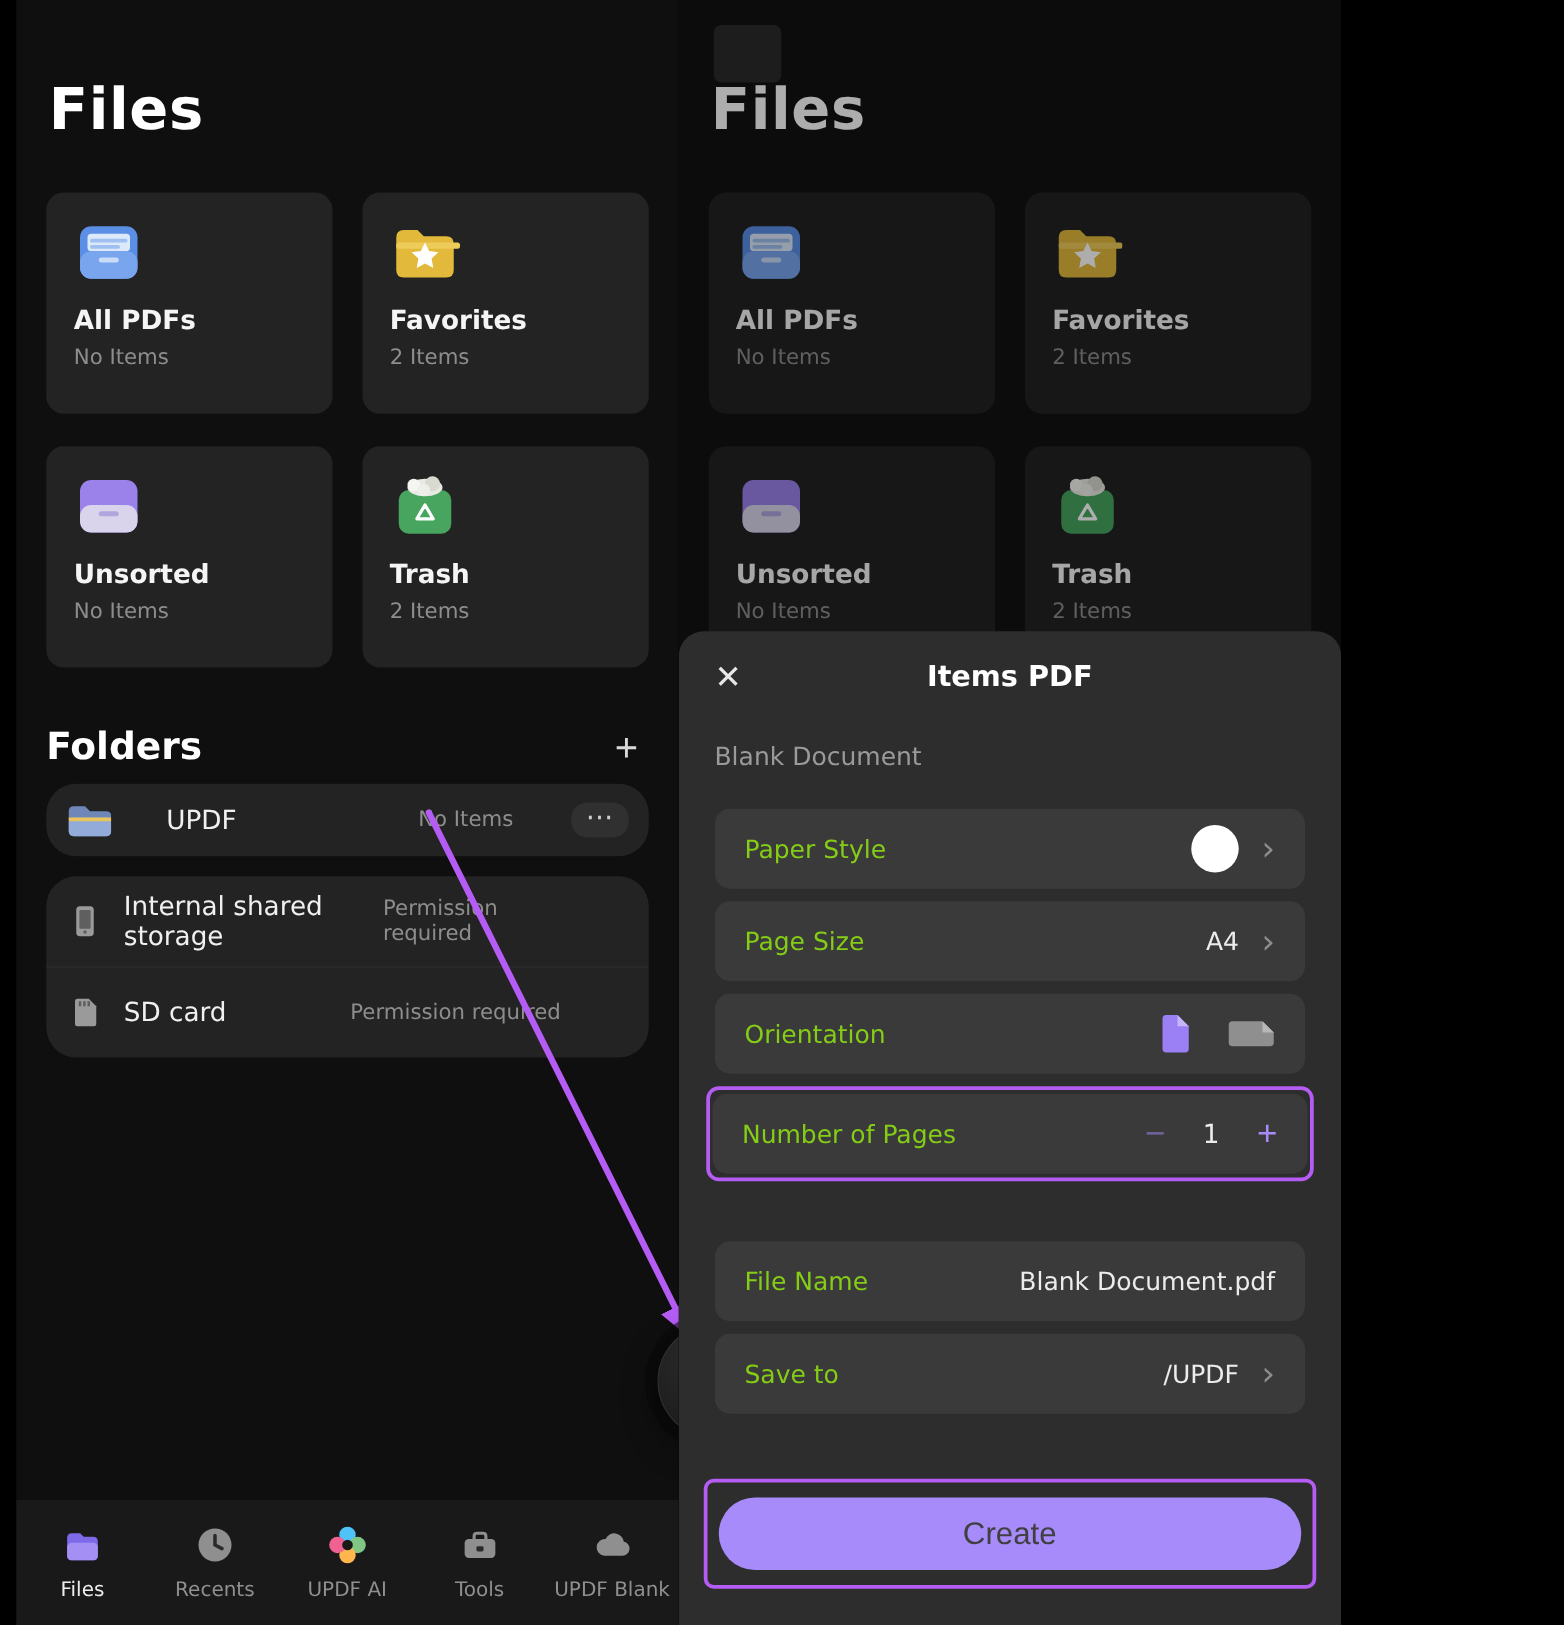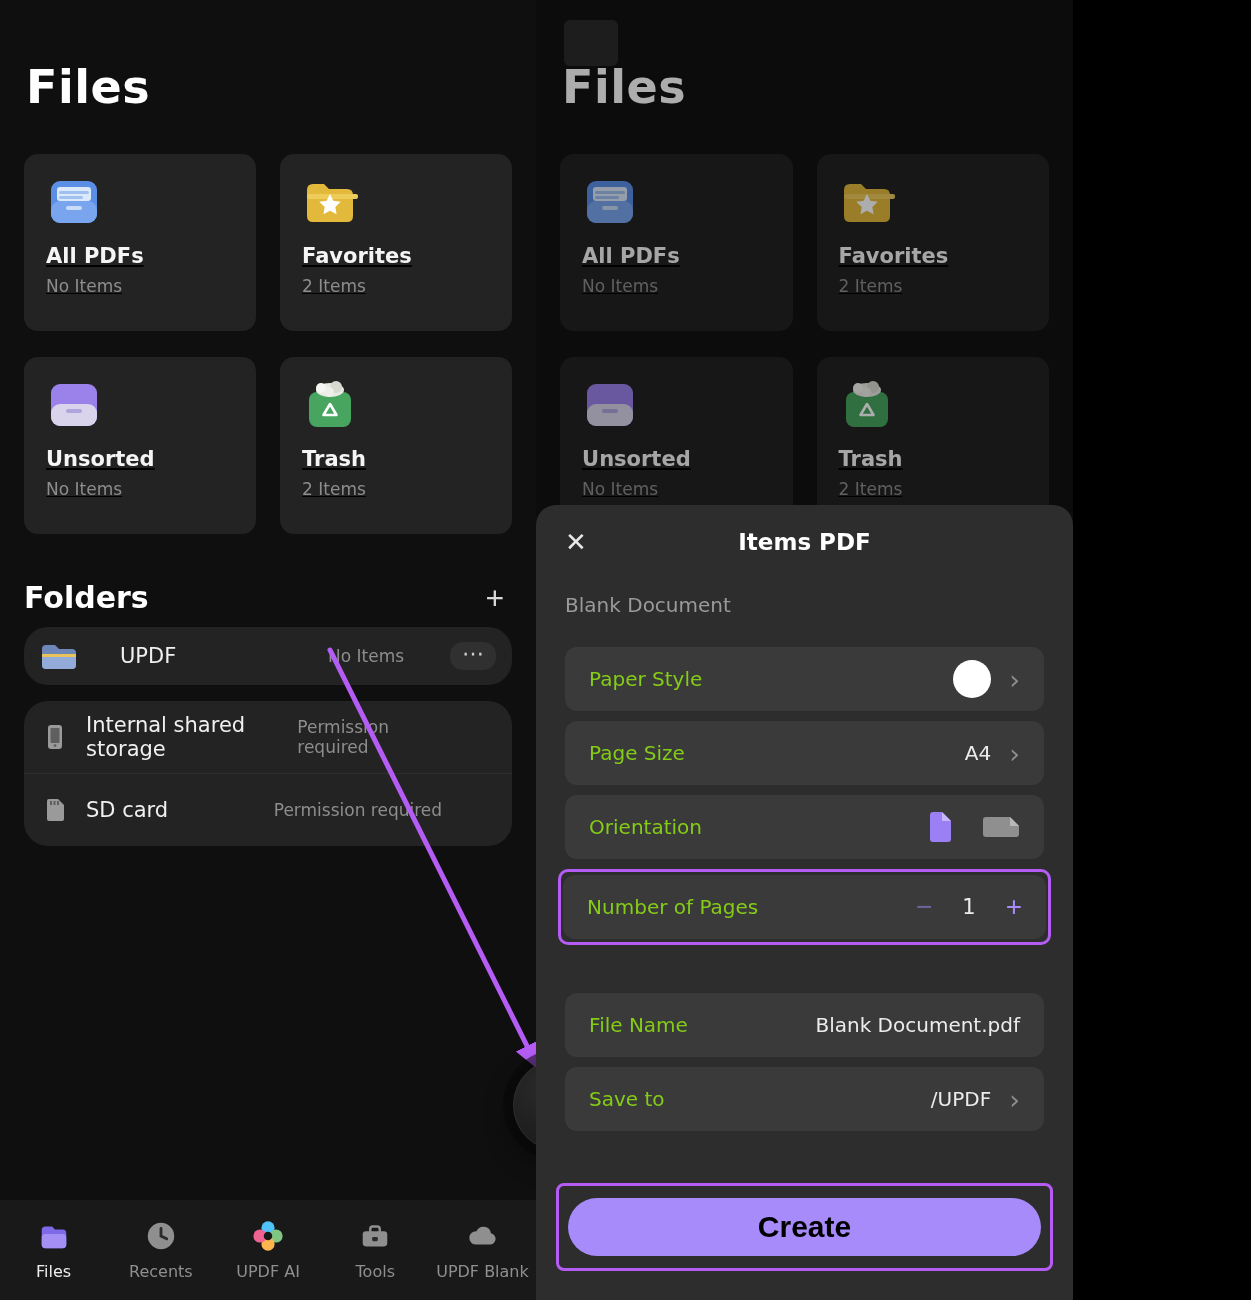--- a/index.html
+++ b/index.html
@@ -7,29 +7,29 @@
     --annot:#b55cf5;
     --bg:#0f0f0f;
     --card:#232323;
     --sheet:#2d2d2d;
     --row:#3a3a3a;
     --muted:#8d8d8d;
     --text:#f2f2f2;
   }
   *{margin:0;padding:0;box-sizing:border-box;}
   body{background:#000;font-family:"DejaVu Sans","Liberation Sans",sans-serif;}
-  .app{width:1073px;height:1300px;display:flex;overflow:hidden;background:#000;}
+  .app{width:1073px;height:1300px;display:flex;overflow:hidden;background:#000;padding-left:13px;}
   .panel{position:relative;overflow:hidden;height:1300px;}
   .panel.left{width:625px;background:var(--bg);}
   .panel.right{width:626px;background:#131313;}
 
   .screen-pad{padding:0 24px;}
   .page-title{font-size:46px;font-weight:bold;color:#fff;margin:60px 0 0 2px;letter-spacing:.5px;}
 
-  .cards{margin-top:40px;display:grid;grid-template-columns:1fr 1fr;gap:26px 24px;text-decoration:underline;}
+  .cards{margin-top:40px;display:grid;grid-template-columns:1fr 1fr;gap:26px 24px;}
   .card{background:var(--card);border-radius:14px;height:177px;padding:20px 22px;}
   .card .icon{width:56px;height:56px;display:block;}
   .card .label{margin-top:14px;font-size:21px;font-weight:bold;color:#f5f5f5;}
   .card .count{margin-top:8px;font-size:17px;color:var(--muted);}
 
   .folders-head{margin-top:46px;display:flex;align-items:center;justify-content:space-between;}
   .folders-head h2{font-size:30px;color:#fff;}
   .add-btn{background:none;border:none;color:#d8d8d8;font-size:32px;line-height:1;padding:0 8px;cursor:pointer;}
 
   .folder-card{background:var(--card);border-radius:24px;gap:28px;}
@@ -85,21 +85,21 @@
   .step-btn.dim{opacity:.5;}
   .pages .val{font-size:21px;}
 
   .highlight{border:3px solid var(--annot);border-radius:10px;padding:3px 2px;margin:0 -7px 10px;}
   .highlight .srow{margin-bottom:0;}
 
   .mt48{margin-top:48px;}
 
   .create-wrap{border:3px solid var(--annot);border-radius:8px;margin:52px -9px 0;padding:12px 9px;}
   .create-btn{display:block;width:100%;height:58px;border:none;border-radius:29px;background:var(--accent);
-              color:#000000;font-size:30px;font-weight:bold;cursor:pointer;}
+              color:#404040;font-size:25px;font-weight:normal;cursor:pointer;}
 </style>
 </head>
 <body>
 
 <div class="app">
 
   <section class="panel left">
     <div class="screen-pad">
       <h1 class="page-title">Files</h1>
 

